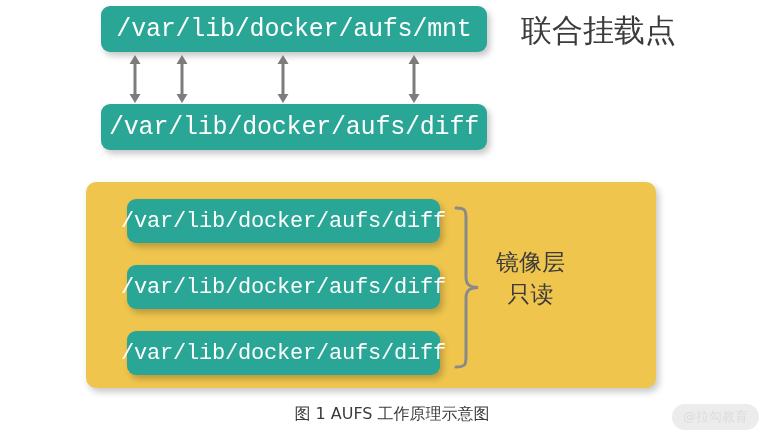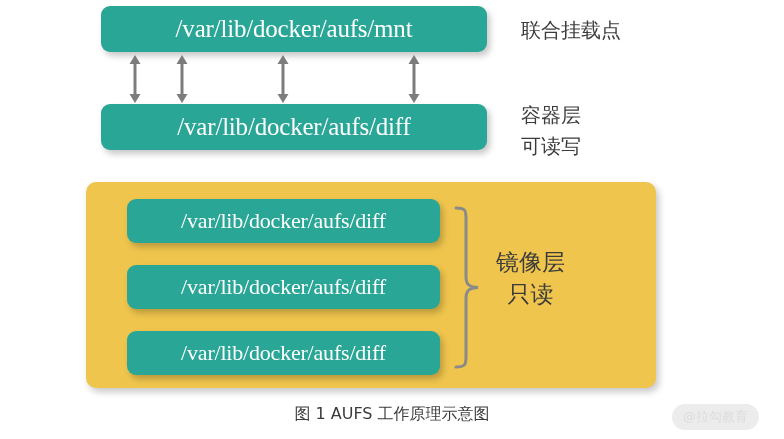--- a/index.html
+++ b/index.html
@@ -25,21 +25,21 @@
     background: #2aa696;
     border-radius: 9px;
     box-shadow: 3px 4px 6px rgba(0,0,0,0.22);
     display: flex;
     align-items: center;
     justify-content: center;
     box-sizing: border-box;
   }
   .path-box .path-text {
     color: #ffffff;
-    font-family: Liberation Serif, serif;
+    font-family: Liberation Mono, monospace;
     font-weight: 500;
     letter-spacing: -0.2px;
     white-space: nowrap;
   }
 
   #box-mnt {
     left: 101px;
     top: 6px;
     width: 386px;
     height: 46px;
@@ -93,21 +93,21 @@
     top: 205px;
     width: 34px;
     height: 165px;
   }
 
   
   .side-label {
     position: absolute;
     color: #3b3b3b;
     font-family: "DejaVu Sans", "Liberation Sans", sans-serif;
-    font-size: 20px;
+    font-size: 31px;
     line-height: 31px;
     white-space: pre-line;
   }
   #label-mount { left: 521px; top: 15px; }
   #label-container { left: 521px; top: 100px; }
 
   #label-image {
     position: absolute;
     left: 496px;
     top: 246px;
@@ -199,22 +199,20 @@
   </div>
 
   <div id="brace">
     <svg width="34" height="165" viewBox="0 0 34 165" fill="none">
       <path d="M4 3 C14 3, 14 6, 14 14 L14 72 C14 80, 18 82, 26 82.5
                C18 83, 14 85, 14 93 L14 151 C14 159, 14 162, 4 162" stroke="#8a8a8a" stroke-width="3" stroke-linecap="round" fill="none"></path>
     </svg>
   </div>
 
   <div class="side-label" id="label-mount">联合挂载点</div>
-  <div class="side-label" id="label-container">容器层
-可读写</div>
   <div id="label-image">镜像层
 只读</div>
 
   <div id="caption">图 1 AUFS 工作原理示意图</div>
 
   <div id="watermark">@拉勾教育</div>
 
 </div>
 
 </body></html>

